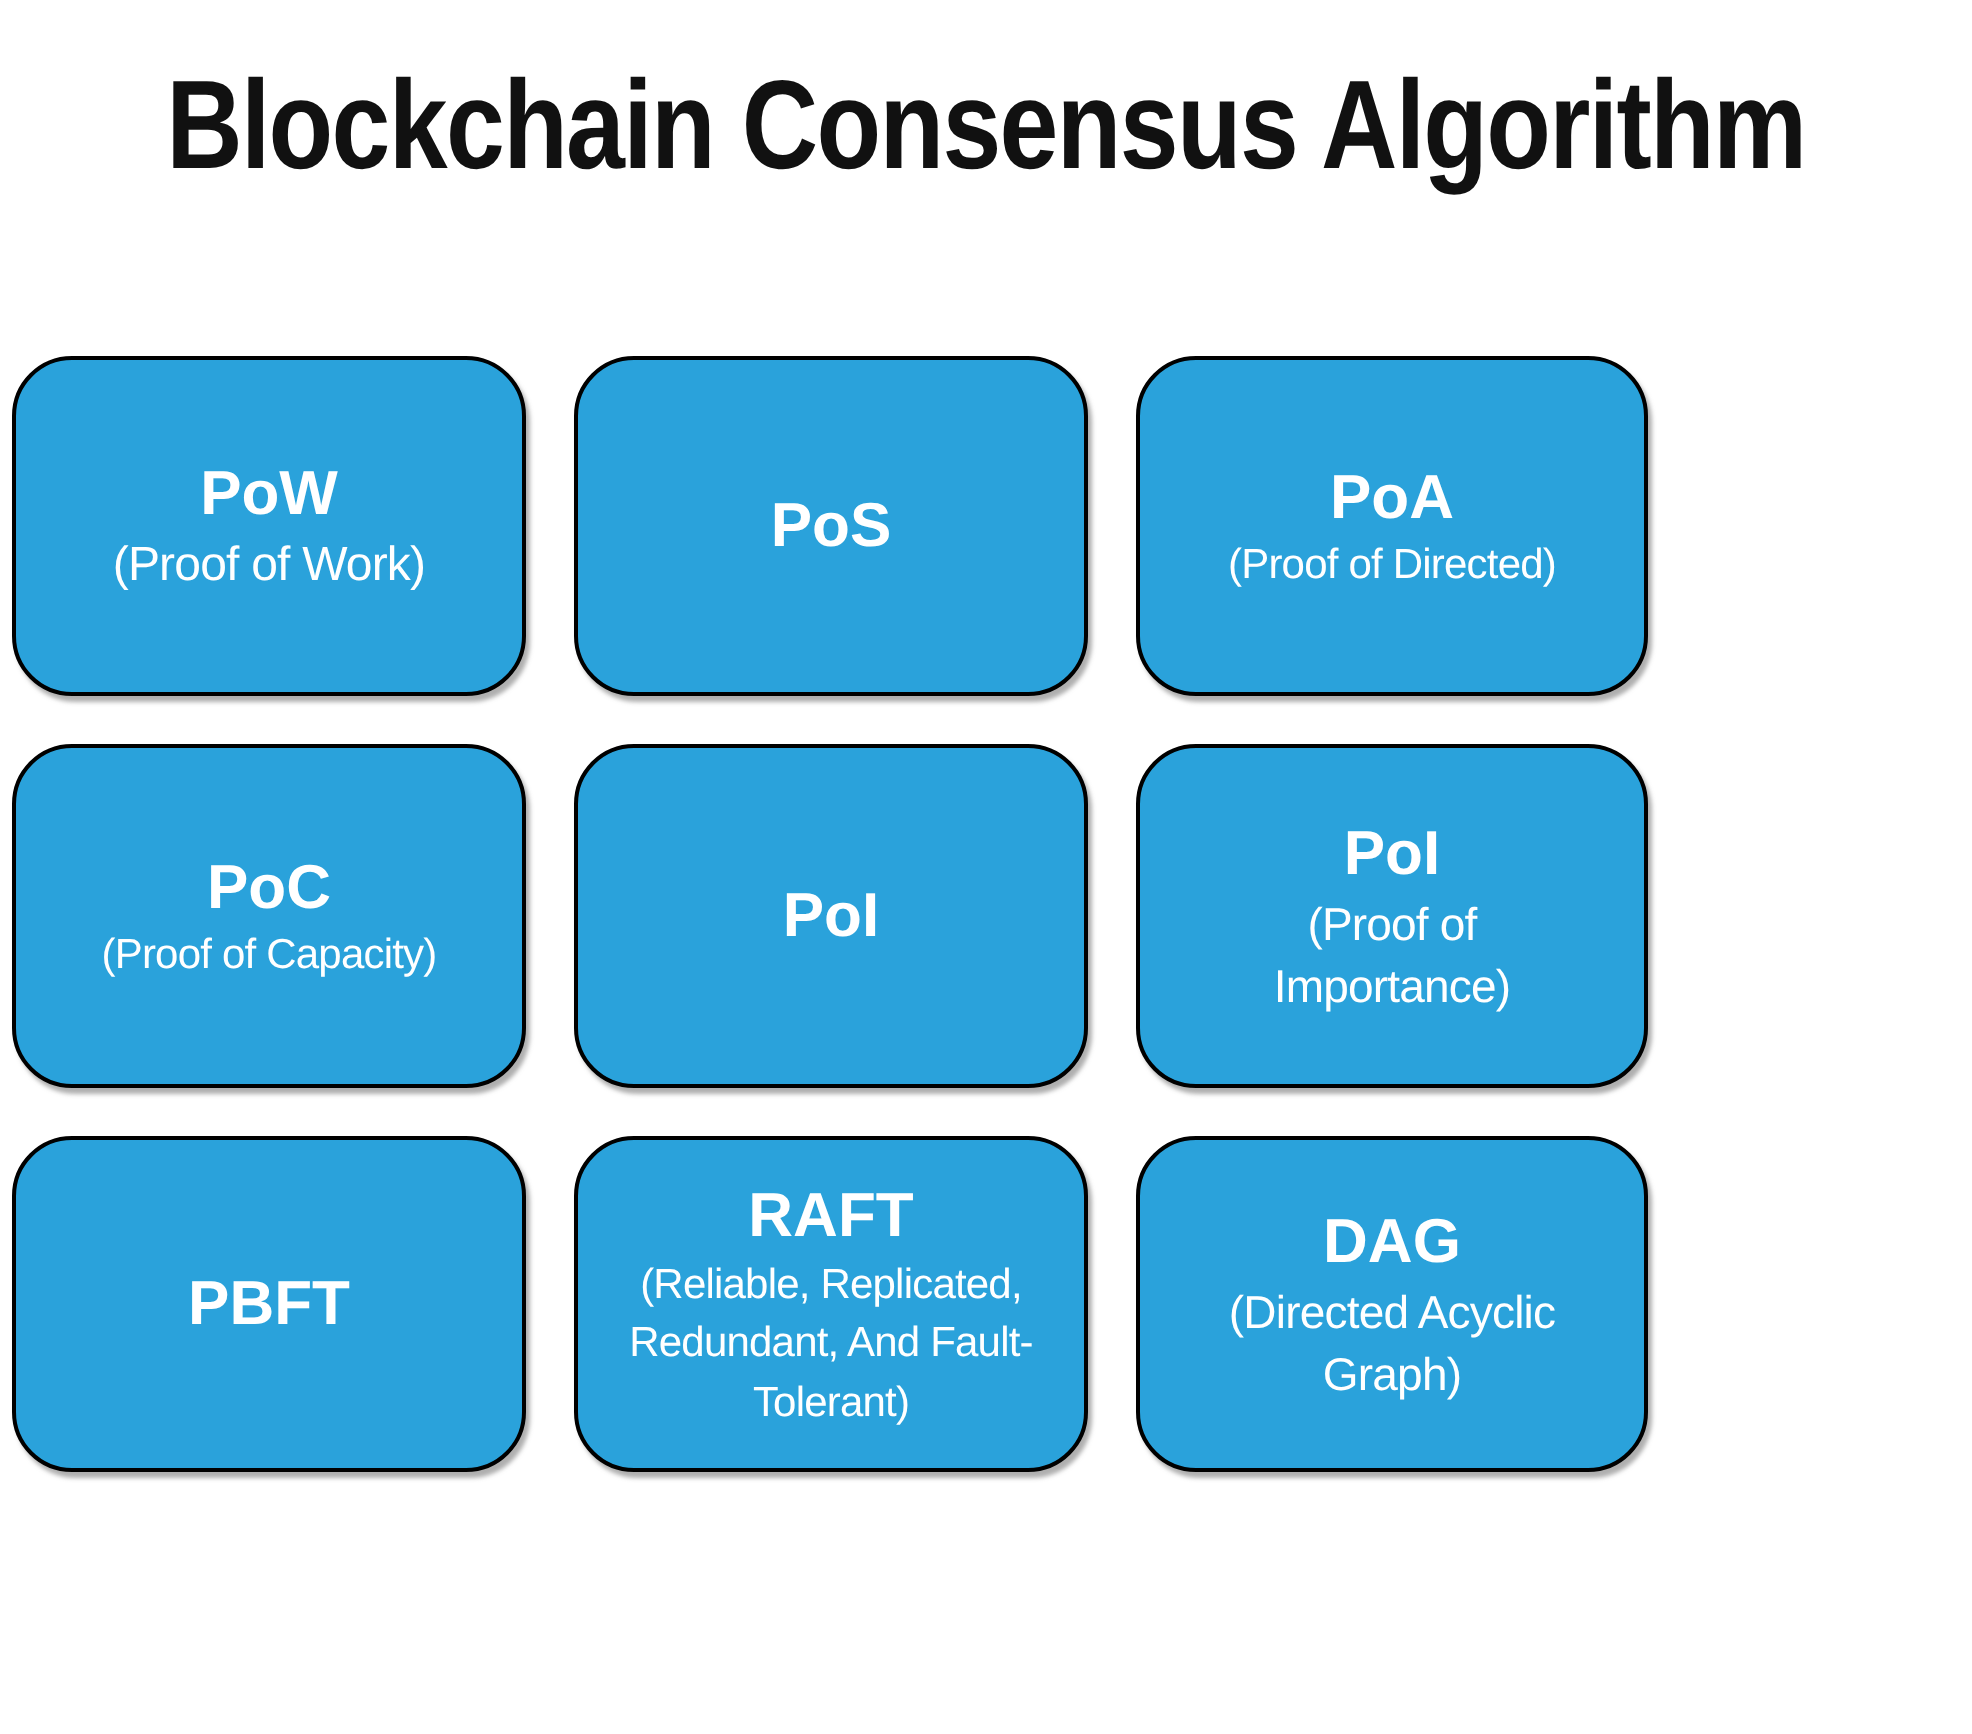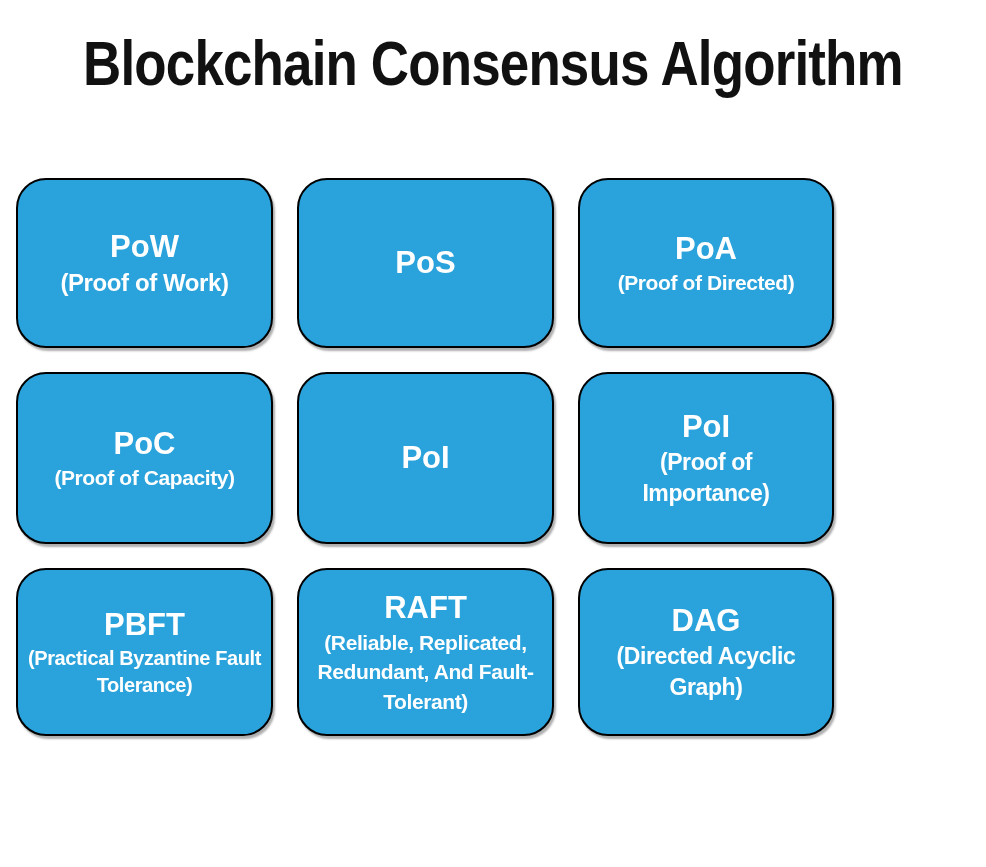--- a/index.html
+++ b/index.html
@@ -33,21 +33,21 @@
     font-size: 63px;
     font-weight: 700;
     letter-spacing: -1px;
     color: var(--title-text);
     transform: scaleX(0.84);
     transform-origin: 50% 50%;
     white-space: nowrap;
   }
   .grid {
     position: absolute;
-    left: 16px; top: 178px;
+    left: 6px; top: 178px;
     width: 952px;
     display: grid;
     grid-template-columns: 257px 257px 256px;
     grid-template-rows: 170px 172px 168px;
     column-gap: 91px;
     row-gap: 81px;
     gap: 24px;
   }
   .box {
     background: var(--box-fill);
@@ -63,21 +63,21 @@
     padding: 8px 8px;
   }
   .abbr {
     font-size: 31px;
     font-weight: 700;
     line-height: 1.3;
     letter-spacing: 0;
   }
   .full {
     font-size: 24px;
-    font-weight: 700;
+    font-weight: 400;
     line-height: 1.35;
     letter-spacing: -0.4px;
   }
   
   .box:nth-child(3) .full,
   .box:nth-child(4) .full,
   .box:nth-child(5) .full { font-size: 21px; }
   .box:nth-child(6) .full { font-size: 23px; max-width: 180px; }
   .box:nth-child(7) .full { font-size: 20px; }
   .box:nth-child(8) .full { font-size: 21px; line-height: 1.4; }
@@ -117,21 +117,20 @@
       <div class="abbr">PoI</div>
     </div>
 
     <div class="box">
       <div class="abbr">PoI</div>
       <div class="full">(Proof of Importance)</div>
     </div>
 
     <div class="box">
       <div class="abbr">PBFT</div>
-      <div class="full">(Practical Byzantine Fault Tolerance)</div>
     </div>
 
     <div class="box">
       <div class="abbr">RAFT</div>
       <div class="full">(Reliable, Replicated, Redundant, And Fault-Tolerant)</div>
     </div>
 
     <div class="box">
       <div class="abbr">DAG</div>
       <div class="full">(Directed Acyclic Graph)</div>

